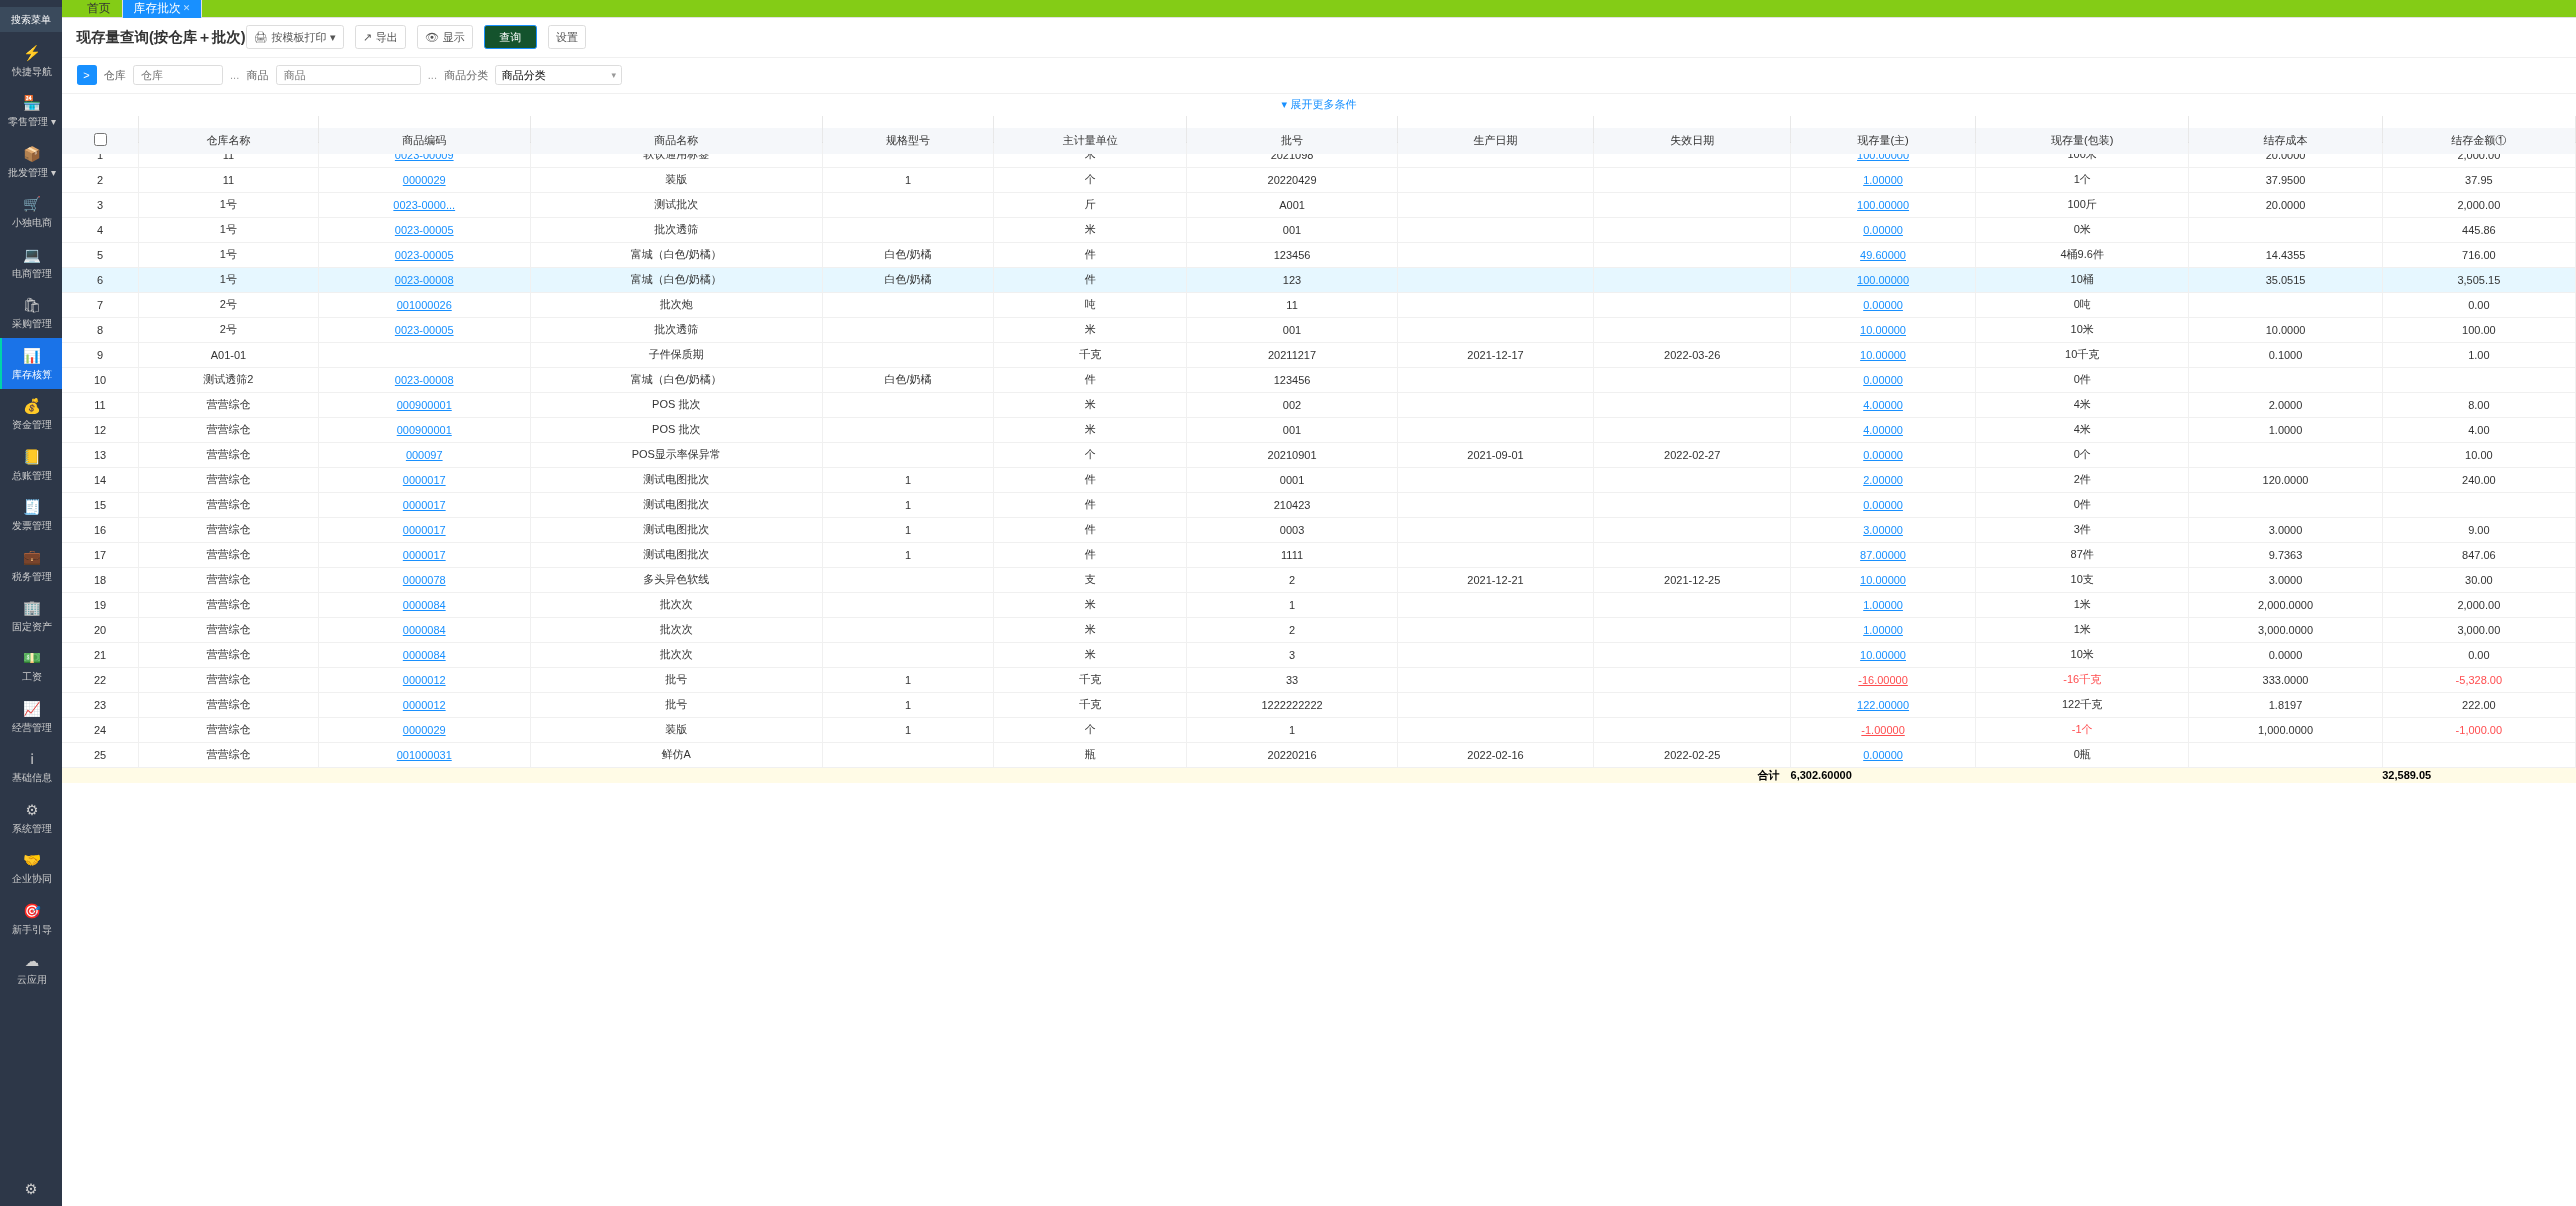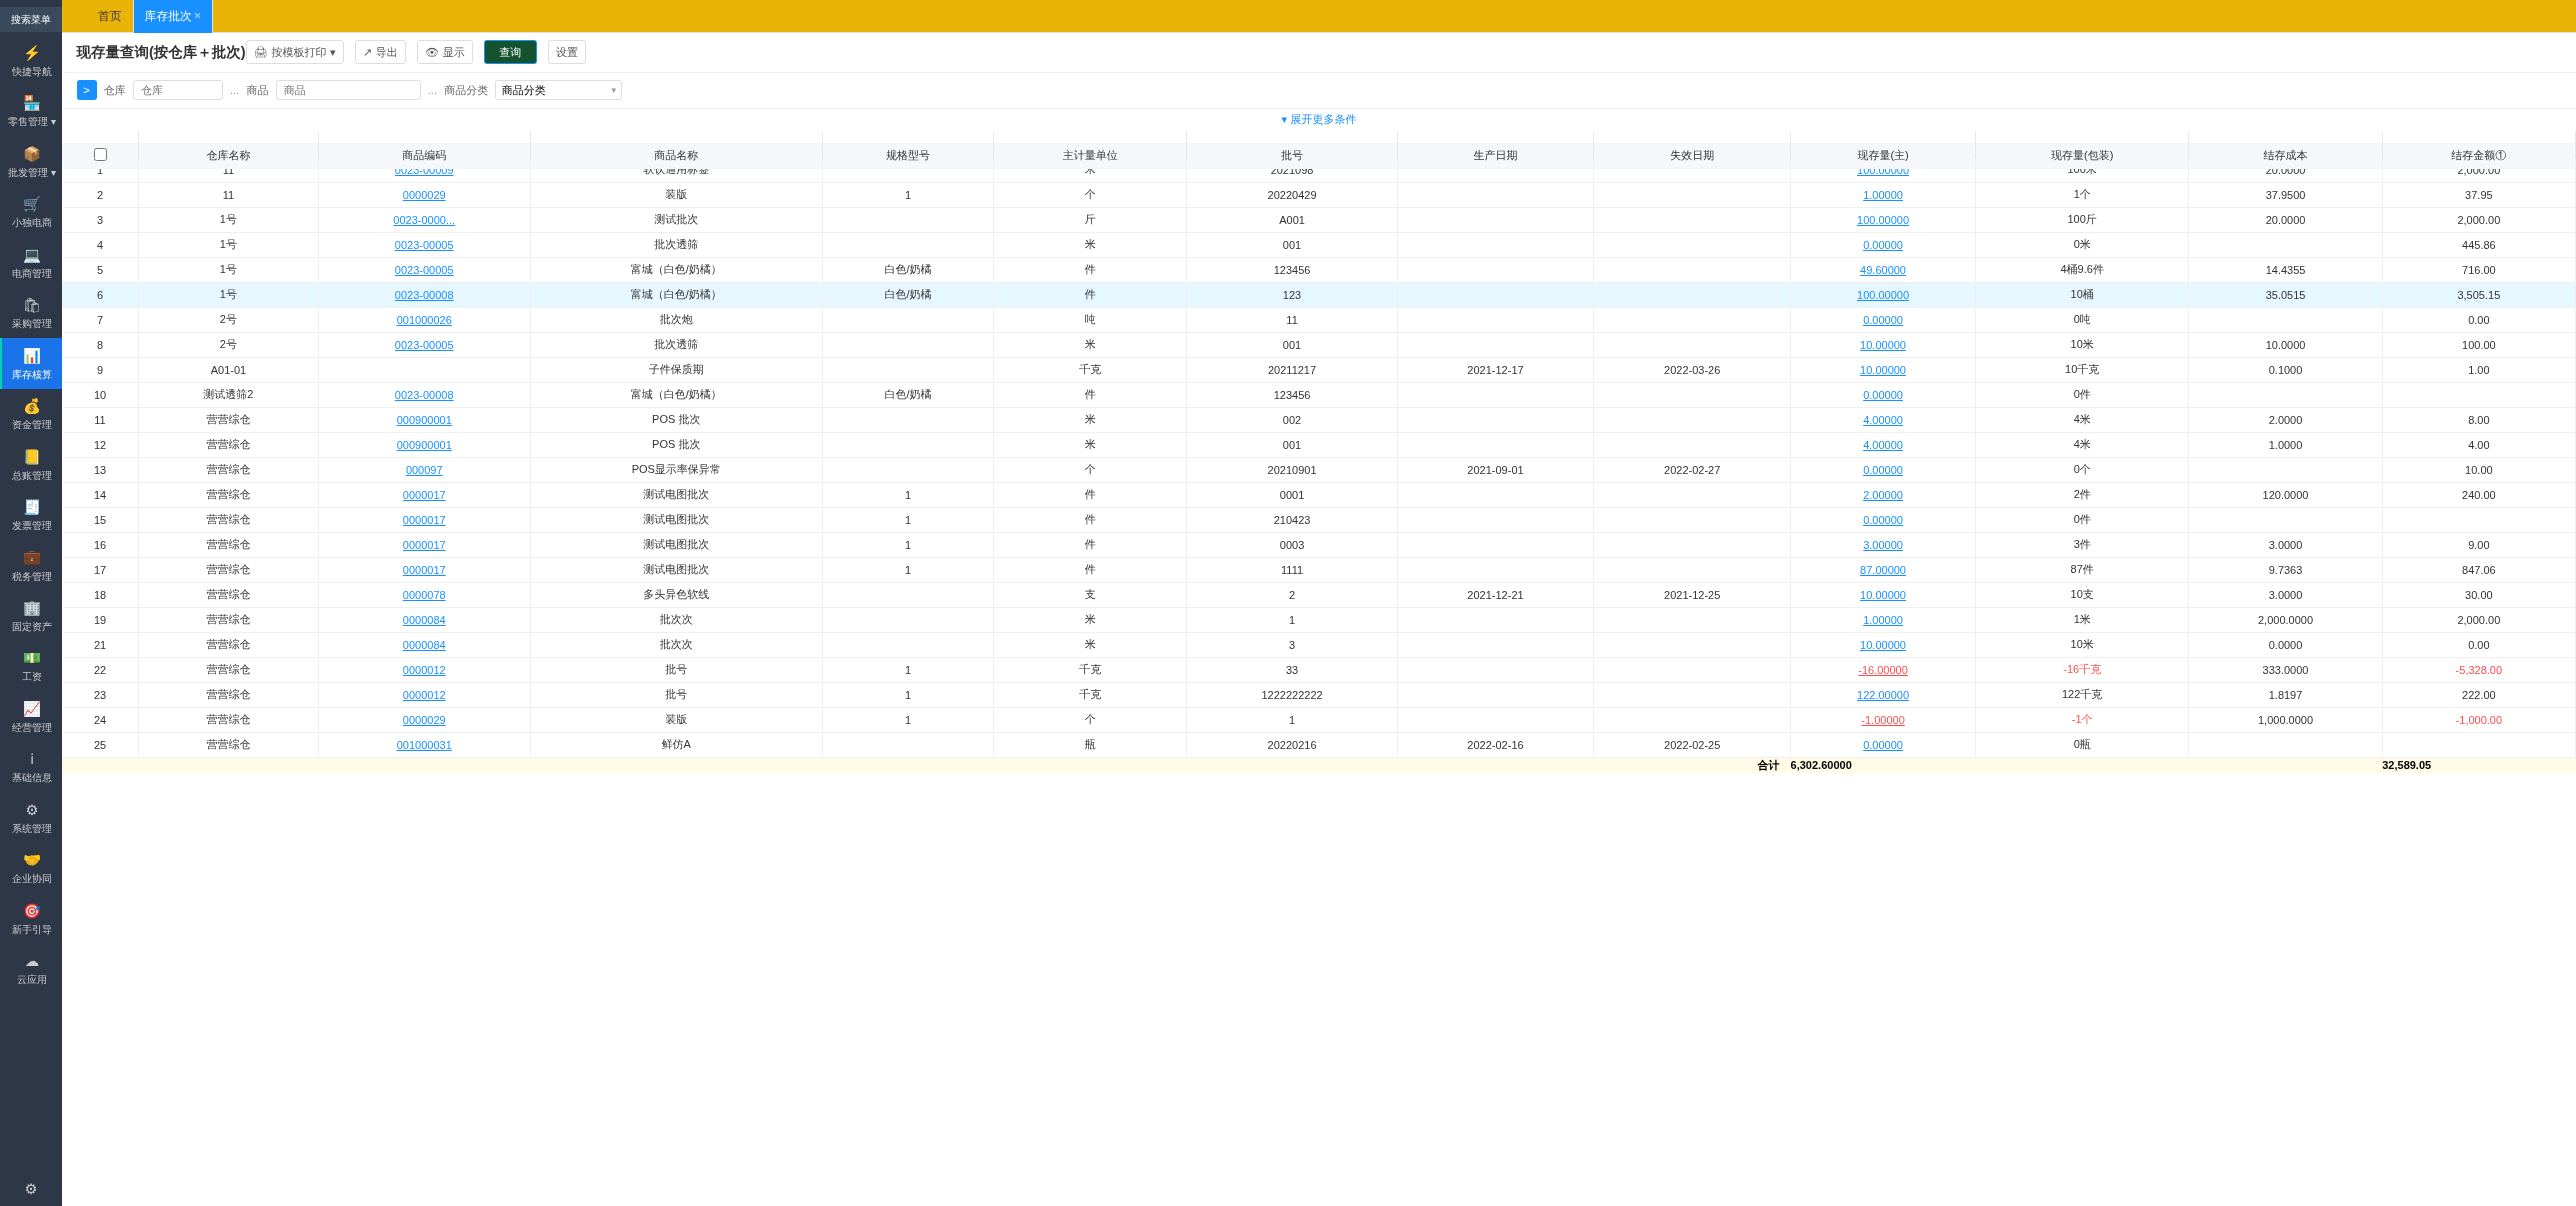--- a/index.html
+++ b/index.html
@@ -52,26 +52,26 @@
     
     .main-area {
       flex: 1;
       display: flex;
       flex-direction: column;
       overflow: hidden;
     }
 
     
     .tab-bar {
-      background: #eab308;
+      background: #84cc16;
       border-bottom: 0.9px solid #e0e0e0;
       display: flex;
       align-items: center;
-      padding: 0 25px;
-      height: 33px;
+      padding: 0 14px;
+      height: 18px;
       flex-shrink: 0;
     }
     .tab-item {
       padding: 0 11px;
       height: 33px;
       line-height: 33px;
       cursor: pointer;
       font-size: 11.8px;
       color: #333;
       border-right: 0.9px solid #e0e0e0;
@@ -682,20 +682,35 @@
       <td>米</td>
       <td>1</td>
       <td></td>
       <td></td>
       <td><span class="link-blue ">1.00000</span></td>
       <td>1米</td>
       <td>2,000.0000</td>
       <td>2,000.00</td>
     </tr>
             <tr>
+      <td>20</td>
+      <td>营营综仓</td>
+      <td><span class="link-blue">0000084</span></td>
+      <td>批次次</td>
+      <td></td>
+      <td>米</td>
+      <td>2</td>
+      <td></td>
+      <td></td>
+      <td><span class="link-blue ">1.00000</span></td>
+      <td>1米</td>
+      <td>3,000.0000</td>
+      <td>3,000.00</td>
+    </tr>
+            <tr>
       <td>21</td>
       <td>营营综仓</td>
       <td><span class="link-blue">0000084</span></td>
       <td>批次次</td>
       <td></td>
       <td>米</td>
       <td>3</td>
       <td></td>
       <td></td>
       <td><span class="link-blue ">10.00000</span></td>

